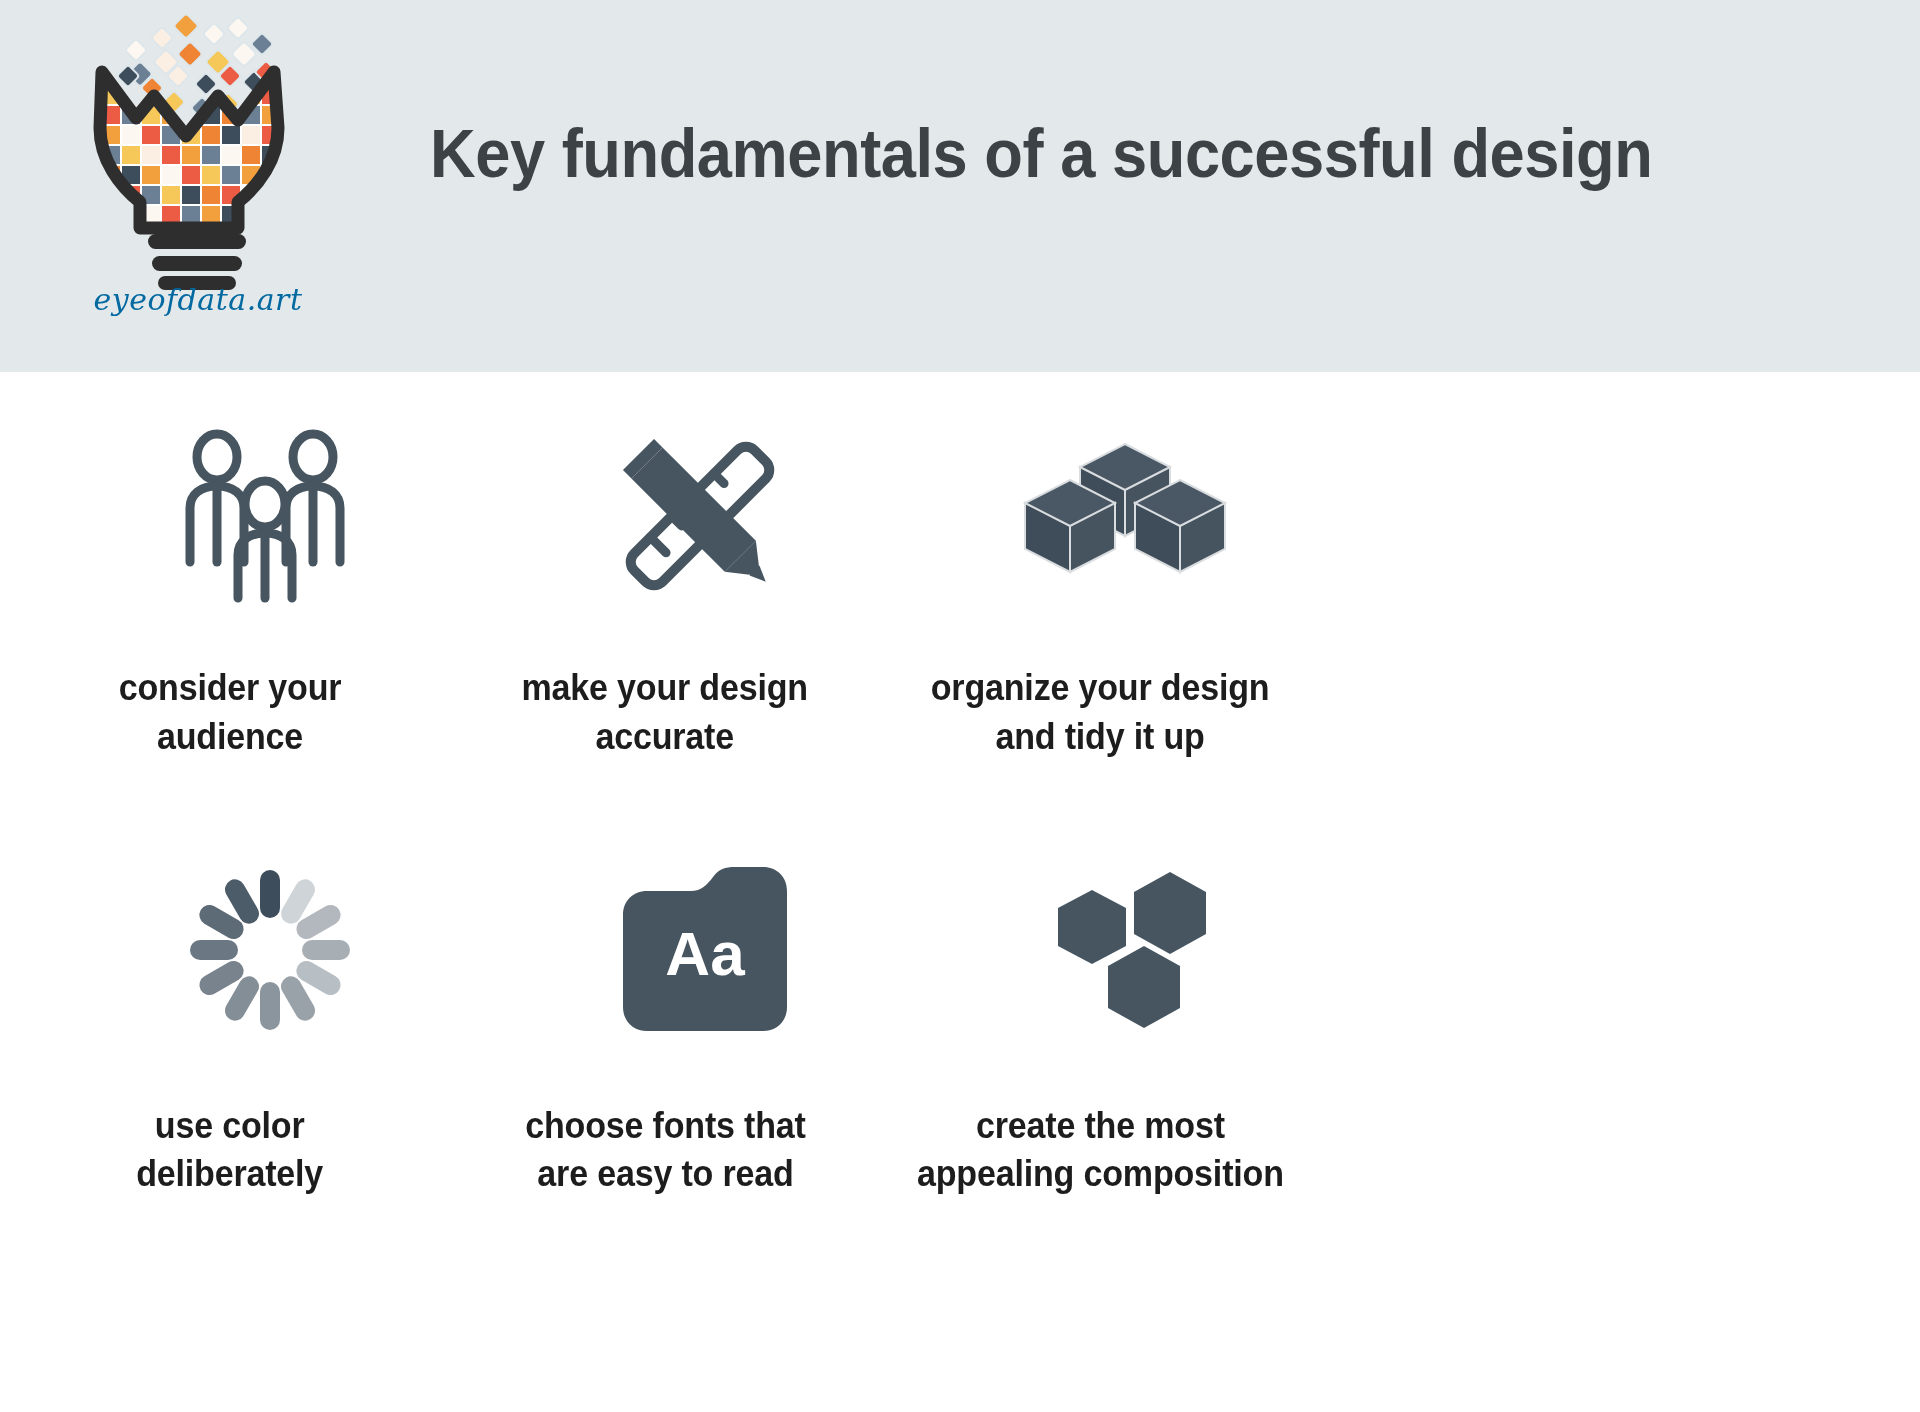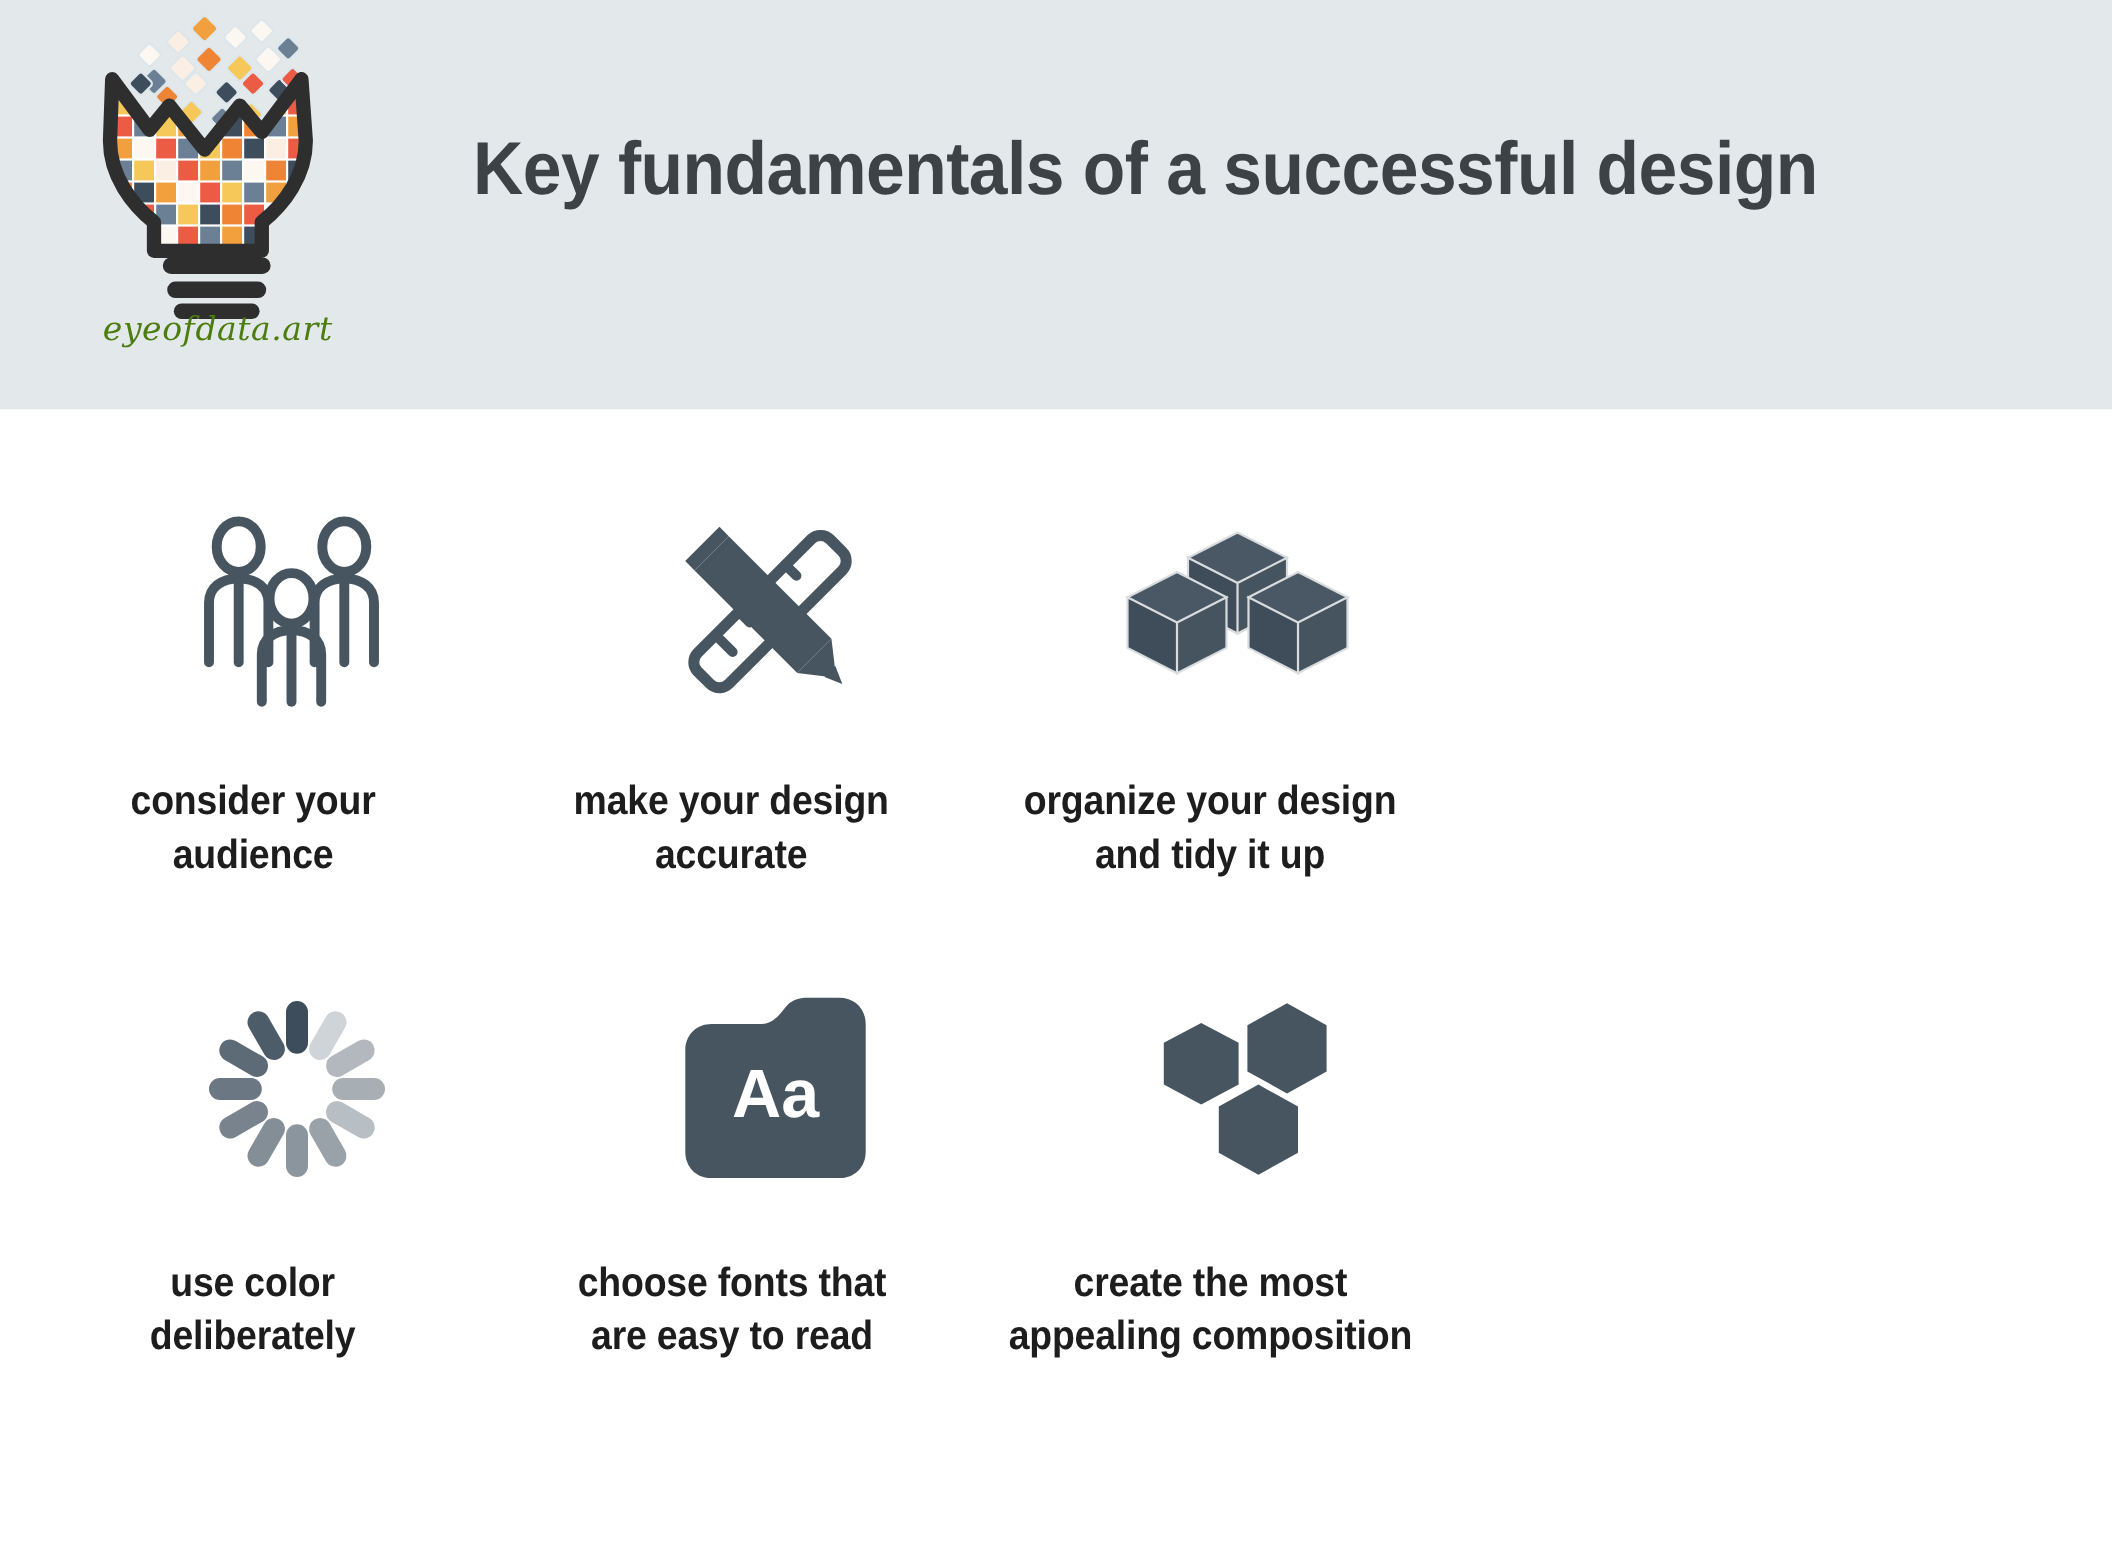--- a/index.html
+++ b/index.html
@@ -39,21 +39,21 @@
     align-items: center;
   }
 
   .brand-mark { width: 240px; height: 270px; display: block; }
 
   .brand-wordmark {
     margin-top: 2px;
     font-family: "DejaVu Serif", serif;
     font-style: italic;
     font-size: 30px;
-    color: #4d7c0f;
+    color: #0369a1;
     letter-spacing: .5px;
     white-space: nowrap;
   }
 
   .poster-title {
     position: absolute;
     left: 430px;
     top: 118px;
     font-family: "Liberation Sans Narrow", "Liberation Sans", sans-serif;
     font-weight: 700;
@@ -64,21 +64,20 @@
     transform: scaleX(0.93);
     transform-origin: left center;
     white-space: nowrap;
   }
 
   
   .grid {
     position: relative;
     width: 1571px;
     padding: 44px 0 0 0;
-    margin-top: 40px;
   }
 
   .row {
     display: flex;
     width: 1920px;
   }
 
   .cell {
     width: 400px;
     display: flex;

